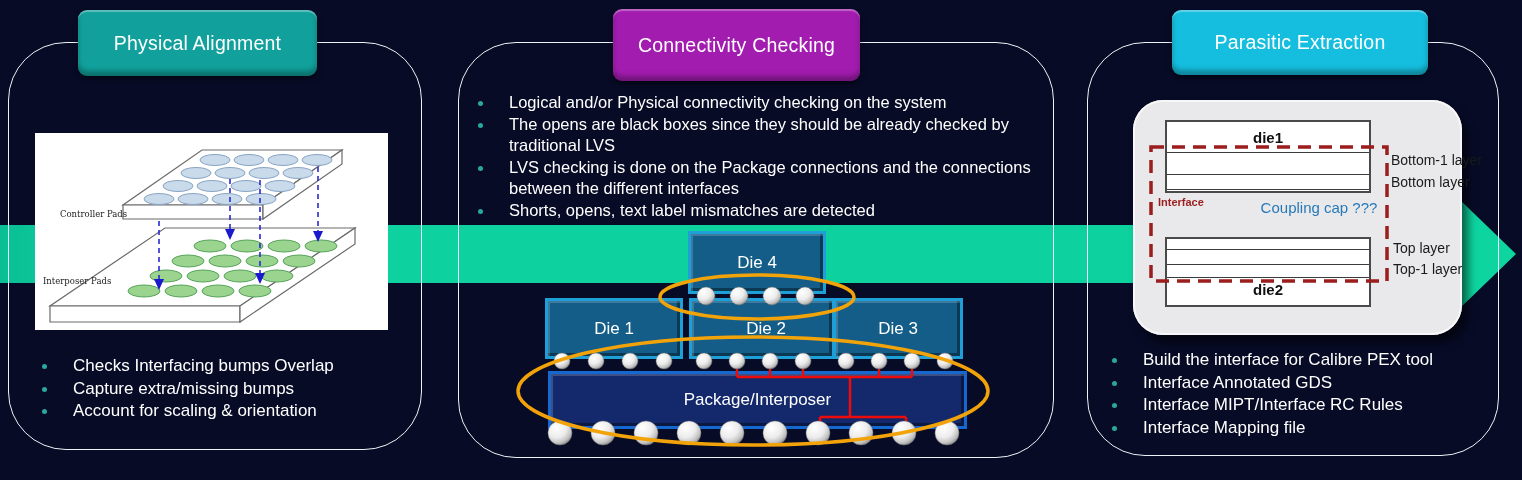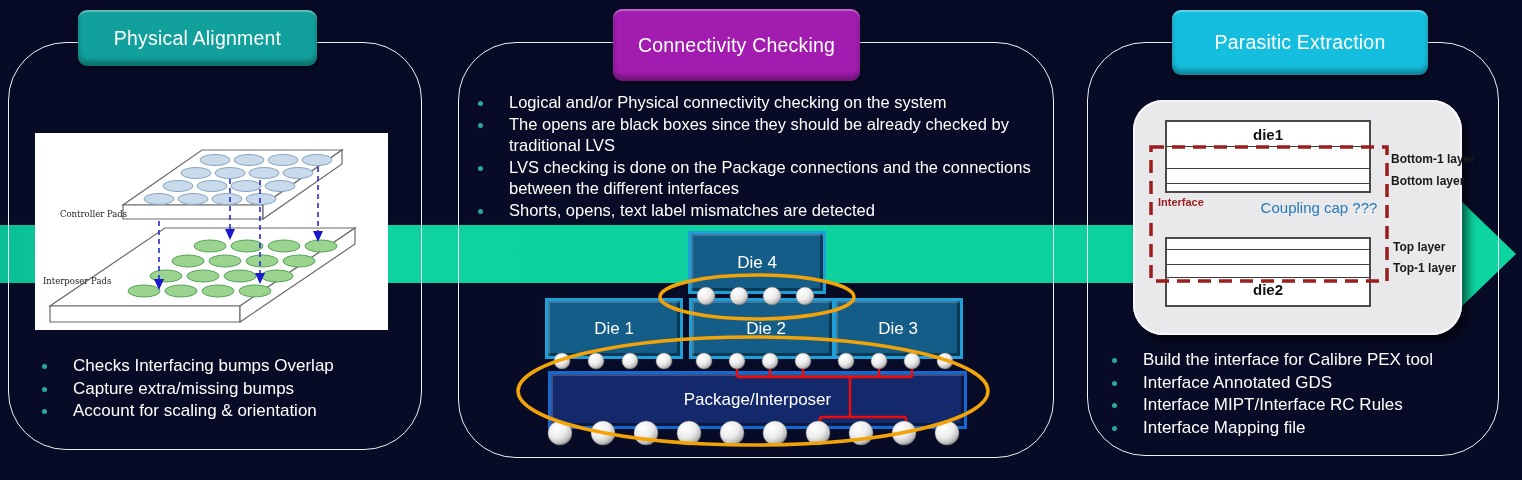--- a/index.html
+++ b/index.html
@@ -17,21 +17,21 @@
     border-left:58px solid #0ed5a0; z-index:1;}
   
   .panel{position:absolute; border:1.6px solid #eef2f6; border-radius:58px; z-index:2; background:transparent;}
   #panel1{left:8px;   top:42px; width:412px; height:406px;}
   #panel2{left:458px; top:42px; width:594px; height:414px;}
   #panel3{left:1087px;top:42px; width:410px; height:412px;}
   
   .hdr{position:absolute; z-index:6; color:#fff; font-size:19.5px; letter-spacing:.2px;
     display:flex; align-items:center; justify-content:center; border-radius:9px;
     box-shadow:inset 0 2px 1px rgba(255,255,255,.32), inset 0 -5px 5px rgba(0,0,0,.30), 0 3px 5px rgba(0,0,0,.5);}
-  #hdr1{left:78px;  top:10px; width:239px; height:56px; background:#11a09b;}
+  #hdr1{left:78px;  top:10px; width:239px; height:66px; background:#11a09b;}
   #hdr2{left:613px; top:9px;  width:247px; height:72px; background:#a21caf;}
   #hdr3{left:1172px;top:10px; width:256px; height:65px; background:#15bede;}
   
   .bullets{position:absolute; z-index:5; color:#fff;}
   .bullets .li{display:flex; align-items:flex-start;}
   .dot{flex:none; width:5px; height:5px; border-radius:50%; background:#2aa8a0; margin:9px 0 0 0;}
   .li-text{padding-left:26px;}
   #bullets1{left:42px;  top:355px; width:372px; font-size:17px;   line-height:22.5px;}
   #bullets2{left:478px; top:92px;  width:562px; font-size:16.5px; line-height:21.5px;}
   #bullets3{left:1112px;top:349px; width:382px; font-size:17px;   line-height:22.5px;}
@@ -50,21 +50,21 @@
   .pex-card{position:absolute; left:1133px; top:100px; width:329px; height:235px;
     background:#e9e9eb; border-radius:30px; z-index:3;
     box-shadow:6px 8px 10px rgba(0,0,0,.55), inset 0 0 0 2px #f7f7f7;}
   .die-xsec{position:absolute; left:1165px; width:206px; background:#fff; border:2px solid #4a4a4a; z-index:4; box-sizing:border-box;}
   #xsec-die1{top:120px; height:73px;}
   #xsec-die2{top:237px; height:70px;}
   .xsec-row{box-sizing:border-box; border-bottom:1.5px solid #3c3c3c; width:100%;}
   .xsec-row:last-child{border-bottom:none;}
   .xsec-label{display:flex; align-items:center; justify-content:center;
     font-weight:bold; font-size:15px; color:#111;}
-  .layer-label{position:absolute; z-index:5; font-size:12px; color:#1a1a1a; white-space:nowrap;font-weight:bold;}
+  .layer-label{position:absolute; z-index:5; font-size:14px; color:#1a1a1a; white-space:nowrap;}
   #interface-label{position:absolute; left:1158px; top:196px; z-index:5; font-weight:bold; font-size:11px; color:#9b1d1d;}
   #coupling-label{position:absolute; left:1248px; top:199px; width:142px; text-align:center; z-index:5; font-size:15px; color:#2879b8;}
   
   #overlay{position:absolute; left:0; top:0; z-index:4; pointer-events:none;}
 </style>
 </head>
 <body>
 
 <div class="band"></div>
 <div class="band-arrowhead"></div>
@@ -194,21 +194,21 @@
   </div>
 <div class="die" id="die3">
     <span>Die 3</span>
   </div>
 <div class="die" id="pkg">
     <span>Package/Interposer</span>
   </div>
 
 <div class="pex-card"></div>
 <div class="die-xsec" id="xsec-die1">
-  <div class="xsec-row xsec-label" style="height:25px;">die1</div>
+  <div class="xsec-row xsec-label" style="height:31px;">die1</div>
   <div class="xsec-row" style="height:22px;"></div>
   <div class="xsec-row" style="height:15px;"></div>
   <div class="xsec-row" style="height:7px;"></div>
 </div>
 <div class="die-xsec" id="xsec-die2">
   <div class="xsec-row" style="height:11px;"></div>
   <div class="xsec-row" style="height:15px;"></div>
   <div class="xsec-row" style="height:13px;"></div>
   <div class="xsec-row xsec-label" style="height:23px;">die2</div>
 </div>

